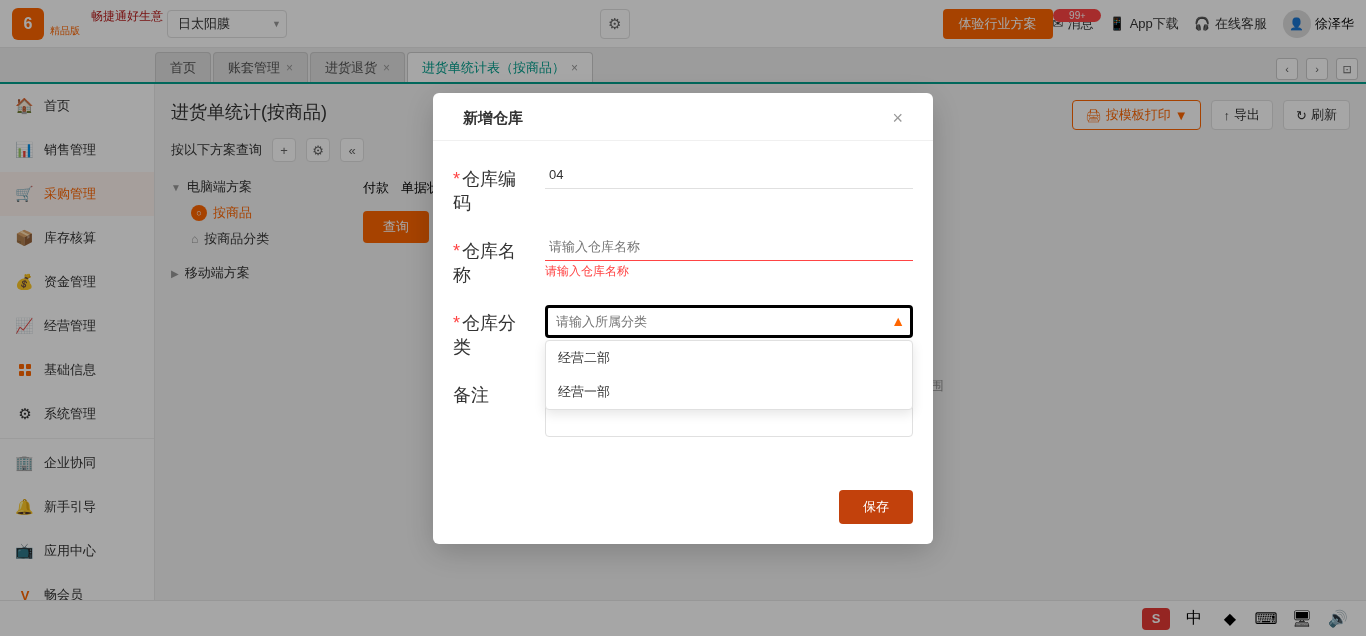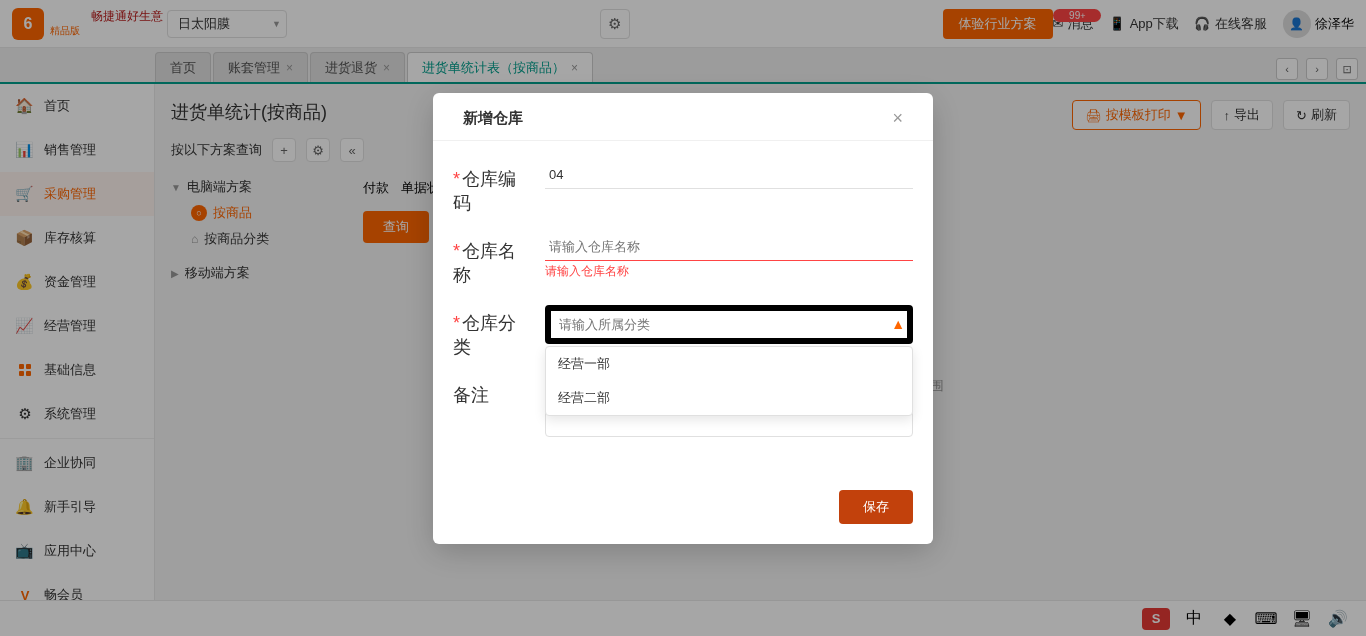--- a/index.html
+++ b/index.html
@@ -443,21 +443,21 @@
     .form-input.error-border {
       border-bottom: 1px solid #ff4444;
     }
     .error-msg {
       color: #ff4444;
       font-size: 12px;
       margin-top: 2px;
     }
     .form-input-with-toggle {
       width: 100%;
-      border: 6px solid #000000;
+      border: 3px solid #000000;
       border-radius: 4px;
       padding: 6px 32px 6px 8px;
       font-size: 13px;
       color: #3b82f6;
       outline: none;
       background: #fff;
     }
     .toggle-btn {
       position: absolute;
       right: 8px;
@@ -849,22 +849,22 @@
 
       <div class="form-row">
         <div class="form-label">
           <span class="required">*</span><span>仓库分类</span>
         </div>
         <div class="form-input-wrap" style="position:relative;">
           <input class="form-input-with-toggle" type="text" placeholder="请输入所属分类" style="">
           <span class="toggle-btn">▲</span>
           
           <div class="dropdown-list">
+            <div class="dropdown-item">经营二部</div>
             <div class="dropdown-item">经营一部</div>
-            <div class="dropdown-item">经营二部</div>
           </div>
         </div>
       </div>
 
       <div class="form-row">
         <div class="form-label">
           <span>备注</span>
         </div>
         <div class="form-input-wrap">
           <textarea class="form-textarea" style=""></textarea>

